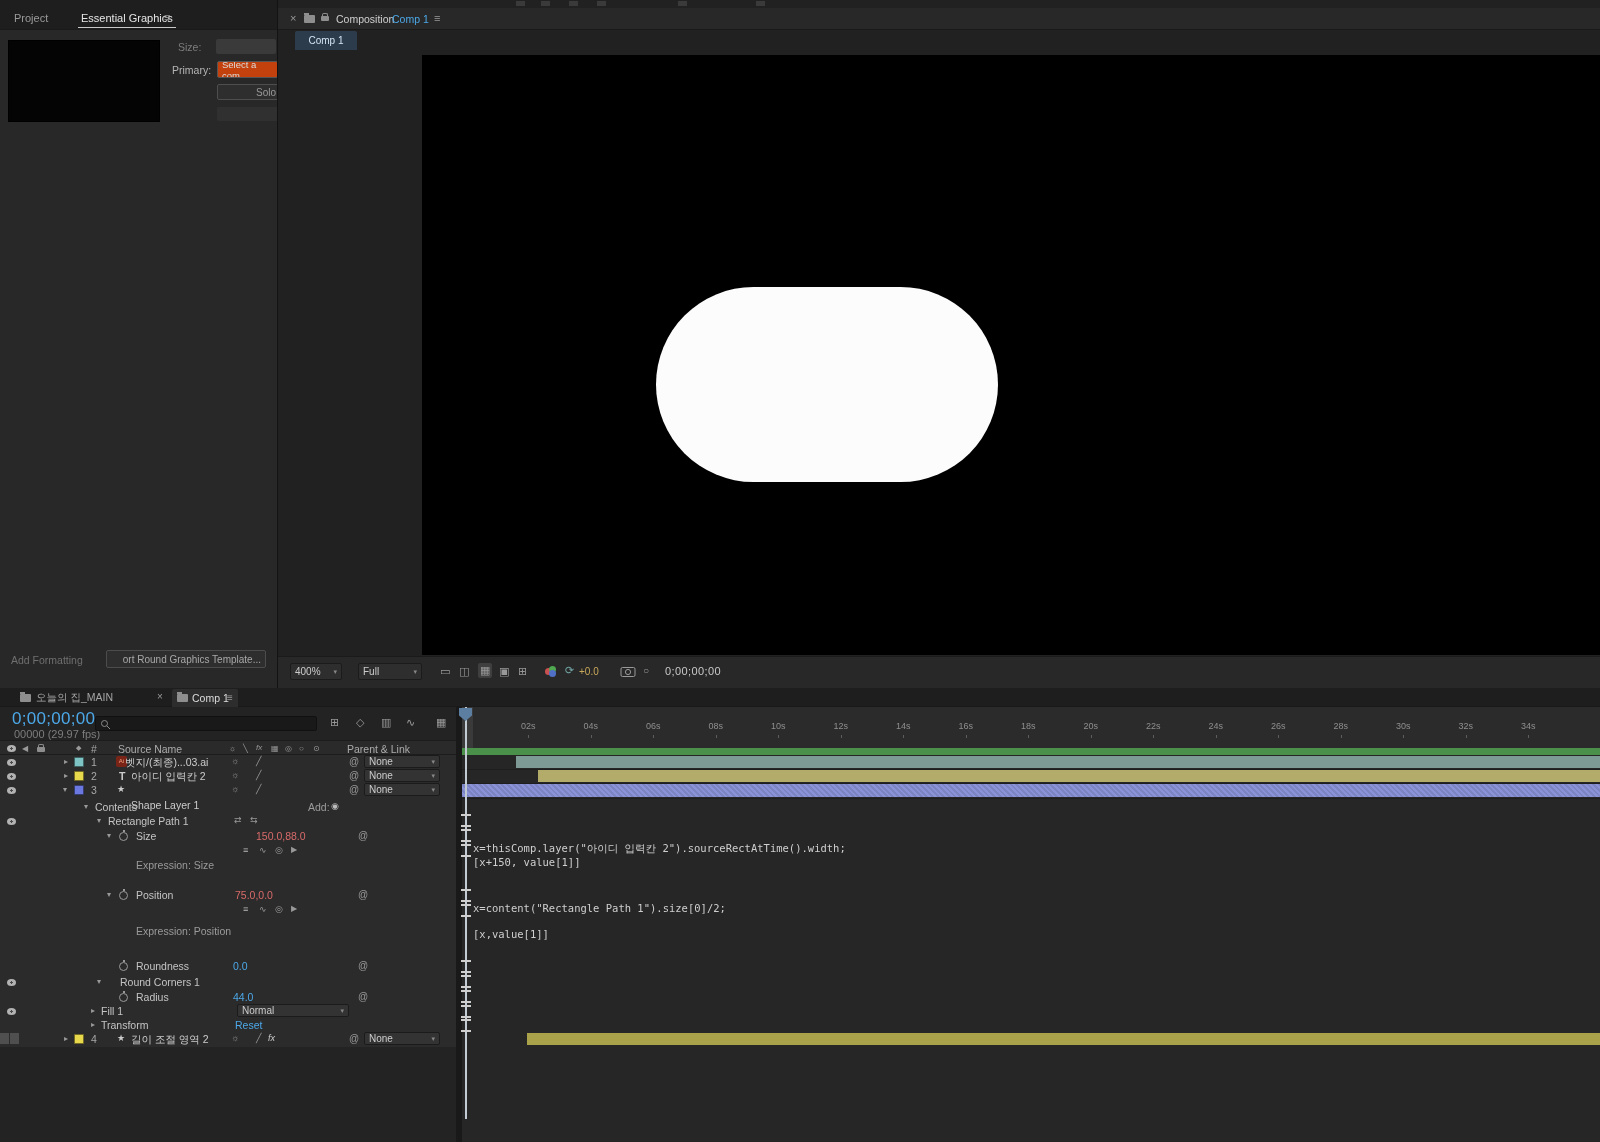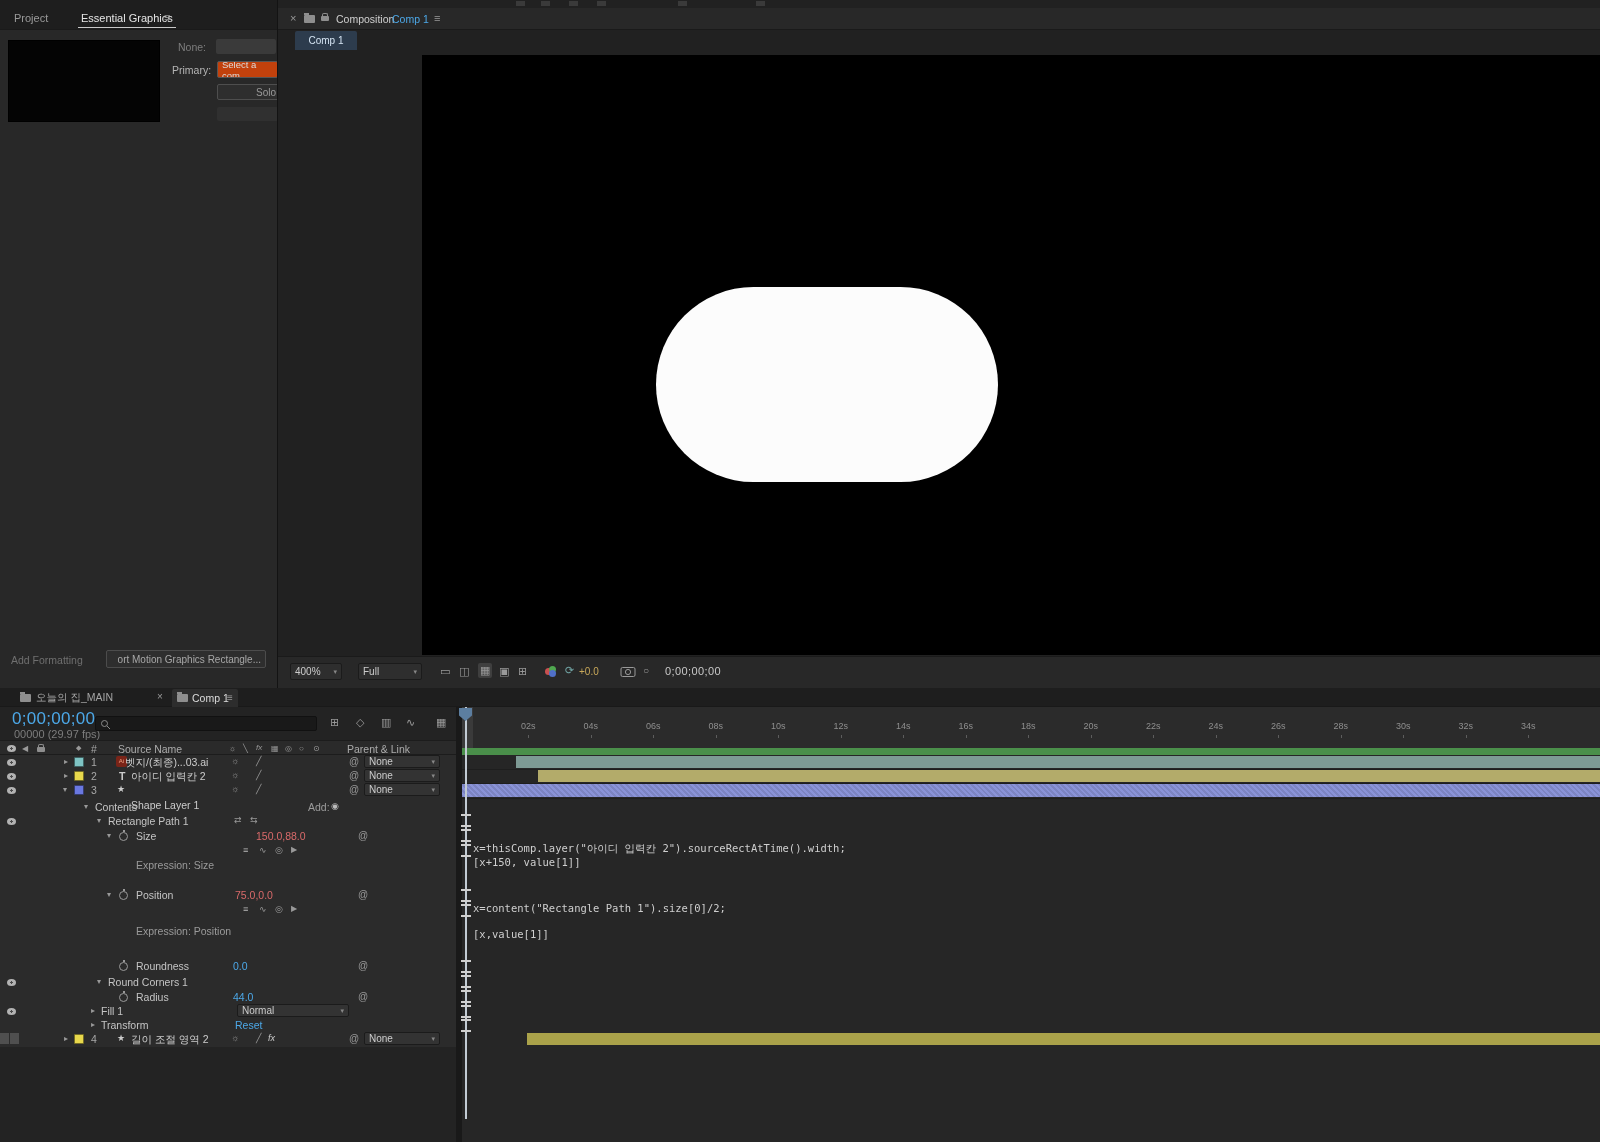--- a/index.html
+++ b/index.html
@@ -36,38 +36,38 @@
 <body>
 
 <div class="panel" style="left:0;top:0;width:278px;height:688px;background:#282828;border-right:1px solid #131313">
   <div class="c" style="left:0;top:0;width:278px;height:30px;background:#1e1e1e;border-bottom:1px solid #1a1a1a"></div>
   <span class="c" style="left:14px;top:12px;color:#9a9a9a;font-size:11px">Project</span>
   <span class="c" style="left:78px;top:10px;padding:2px 3px 3px;color:#e6e6e6;font-size:11px;border-bottom:1.5px solid #c8c8c8">Essential Graphics</span>
   <span class="glyph" style="left:164px;top:11px;font-size:11px">≡</span>
 
   <div class="c" style="left:8px;top:40px;width:152px;height:82px;background:#040404;border:1px solid #000"></div>
 
-  <span class="c" style="left:178px;top:41px;color:#7d7d7d">None:</span>
+  <span class="c" style="left:178px;top:41px;color:#7d7d7d">Size:</span>
   <div class="c" style="left:216px;top:39px;width:60px;height:15px;background:#3a3a3a;border-radius:2px"></div>
 
   <span class="c" style="left:172px;top:64px;color:#b5b5b5">Primary:</span>
   <div class="dd" style="left:217px;top:61px;width:61px;height:17px;background:#c2410c;border-color:#555;overflow:hidden">
     <span style="font-size:9.5px;color:#ddd">Select a com</span>
   </div>
 
   <div class="c" style="left:217px;top:84px;width:62px;height:16px;background:#2e2e2e;border:1px solid #4e4e4e;border-radius:2px;
               display:flex;align-items:center;justify-content:flex-end;overflow:hidden;padding:0 2px">
     <span style="color:#9a9a9a;font-size:10px">Solo</span>
   </div>
   <div class="c" style="left:217px;top:107px;width:61px;height:14px;background:#303030;border-radius:2px"></div>
 
   <span class="c" style="left:11px;top:654px;color:#6f6f6f">Add Formatting</span>
   <div class="c" style="left:106px;top:650px;width:160px;height:18px;background:#2e2e2e;border:1px solid #4c4c4c;border-radius:2px;
               display:flex;align-items:center;justify-content:flex-end;overflow:hidden;padding:0 4px">
-    <span style="color:#a8a8a8;font-size:10px">ort Motion Graphics Rectangle...</span>
+    <span style="color:#a8a8a8;font-size:10px">ort Round Graphics Template...</span>
   </div>
 </div>
 
 <div class="panel" style="left:278px;top:0;width:1322px;height:688px;background:#212121">
 
   <div class="fragment" style="left:238px"></div>
   <div class="fragment" style="left:263px"></div>
   <div class="fragment" style="left:291px"></div>
   <div class="fragment" style="left:319px"></div>
   <div class="fragment" style="left:400px"></div>
@@ -304,21 +304,21 @@
   <div class="row" style="top:271px">
     <span class="stopwatch" style="left:119px;top:3px"></span>
     <span class="rowtext" style="left:136px;top:1px">Roundness</span>
     <span class="c" style="left:233px;top:1px;color:var(--accent-blue)">0.0</span>
     <span class="glyph" style="left:358px;top:1px;font-size:10px">@</span>
   </div>
 
   <div class="row" style="top:287px">
     <span class="eye" style="left:7px;top:4px"></span>
     <span class="glyph" style="left:97px;top:2px;font-size:8px">▾</span>
-    <span class="rowtext" style="left:108px;top:1px">Round Corners 1</span>
+    <span class="rowtext" style="left:120px;top:1px">Round Corners 1</span>
   </div>
 
   <div class="row" style="top:302px">
     <span class="stopwatch" style="left:119px;top:3px"></span>
     <span class="rowtext" style="left:136px;top:1px">Radius</span>
     <span class="c" style="left:233px;top:1px;color:var(--accent-blue)">44.0</span>
     <span class="glyph" style="left:358px;top:1px;font-size:10px">@</span>
   </div>
 
   <div class="row" style="top:316px">

